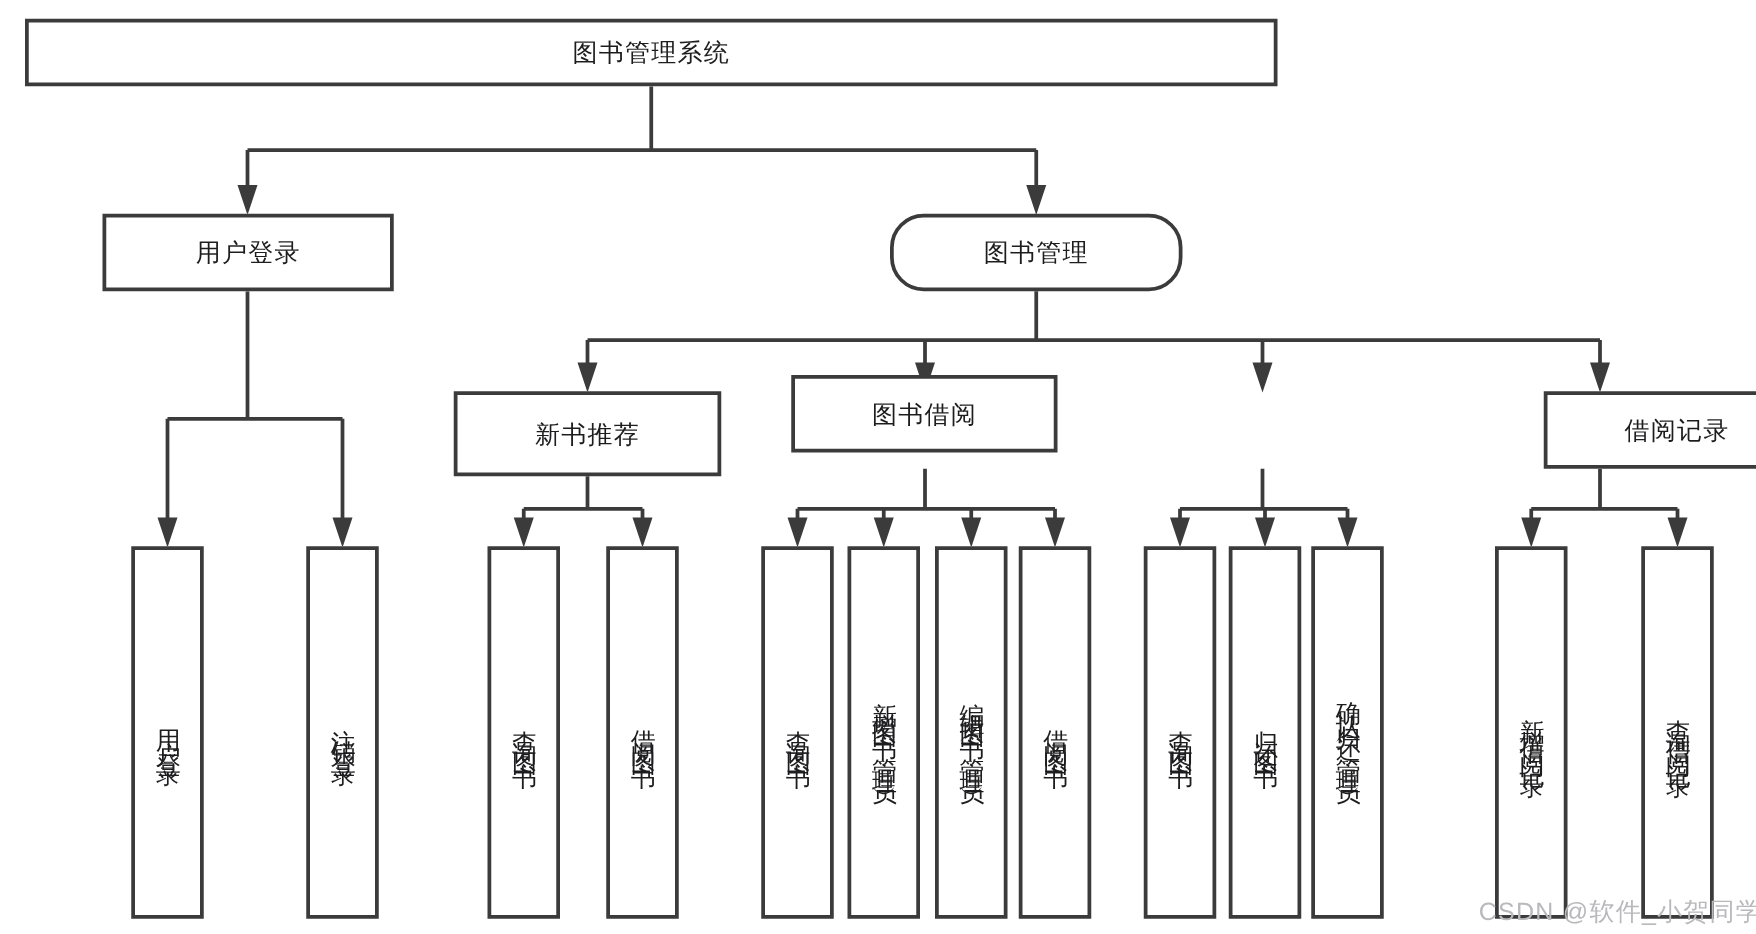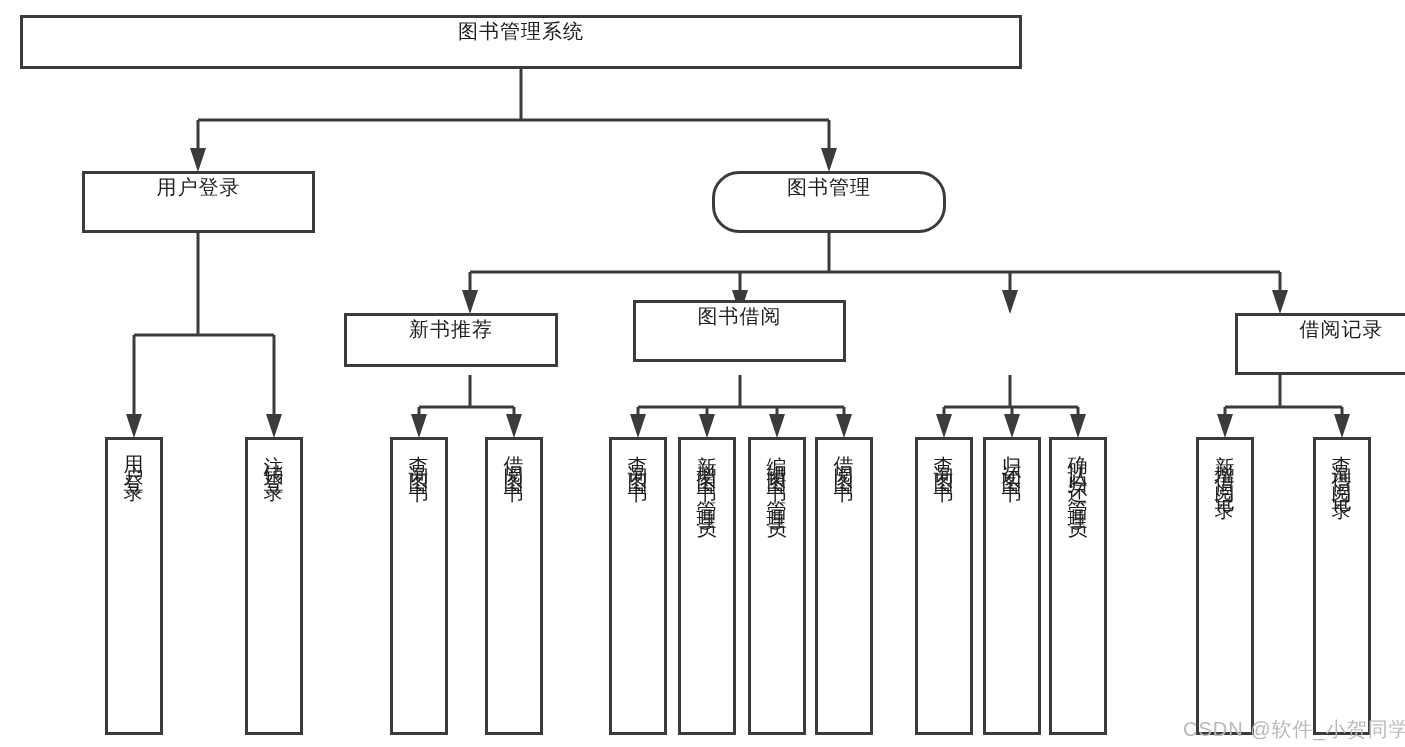--- a/index.html
+++ b/index.html
@@ -23,20 +23,21 @@
     position: absolute;
     left: 0; top: 0;
     width: 1405px; height: 747px;
     z-index: 0;
   }
   .node {
     position: absolute;
     background: #fff;
     border: 3px solid var(--line);
     display: flex;
+    align-items: center;
     justify-content: center;
     z-index: 1;
   }
   .hbox .label {
     font-size: 20px;
     letter-spacing: 1px;
     color: var(--text);
     white-space: nowrap;
   }
   .vbox .label {
@@ -111,21 +112,21 @@
     <span class="label">图书管理系统</span>
   </div>
 
   <div class="node hbox" style="left:82px; top:171px; width:233px; height:62px;">
     <span class="label">用户登录</span>
   </div>
   <div class="node hbox" style="left:712px; top:171px; width:234px; height:62px;border-radius:27px;">
     <span class="label">图书管理</span>
   </div>
 
-  <div class="node hbox" style="left:344px; top:313px; width:214px; height:54px;">
+  <div class="node hbox" style="left:363px; top:313px; width:214px; height:68px;">
     <span class="label">新书推荐</span>
   </div>
   <div class="node hbox" style="left:633px; top:300px; width:213px; height:62px;">
     <span class="label">图书借阅</span>
   </div>
   <div class="node hbox" style="left:1235px; top:313px; width:213px; height:62px;">
     <span class="label">借阅记录</span>
   </div>
 
   <div class="node vbox" style="left:105px; top:437px; width:58px; height:298px;">

